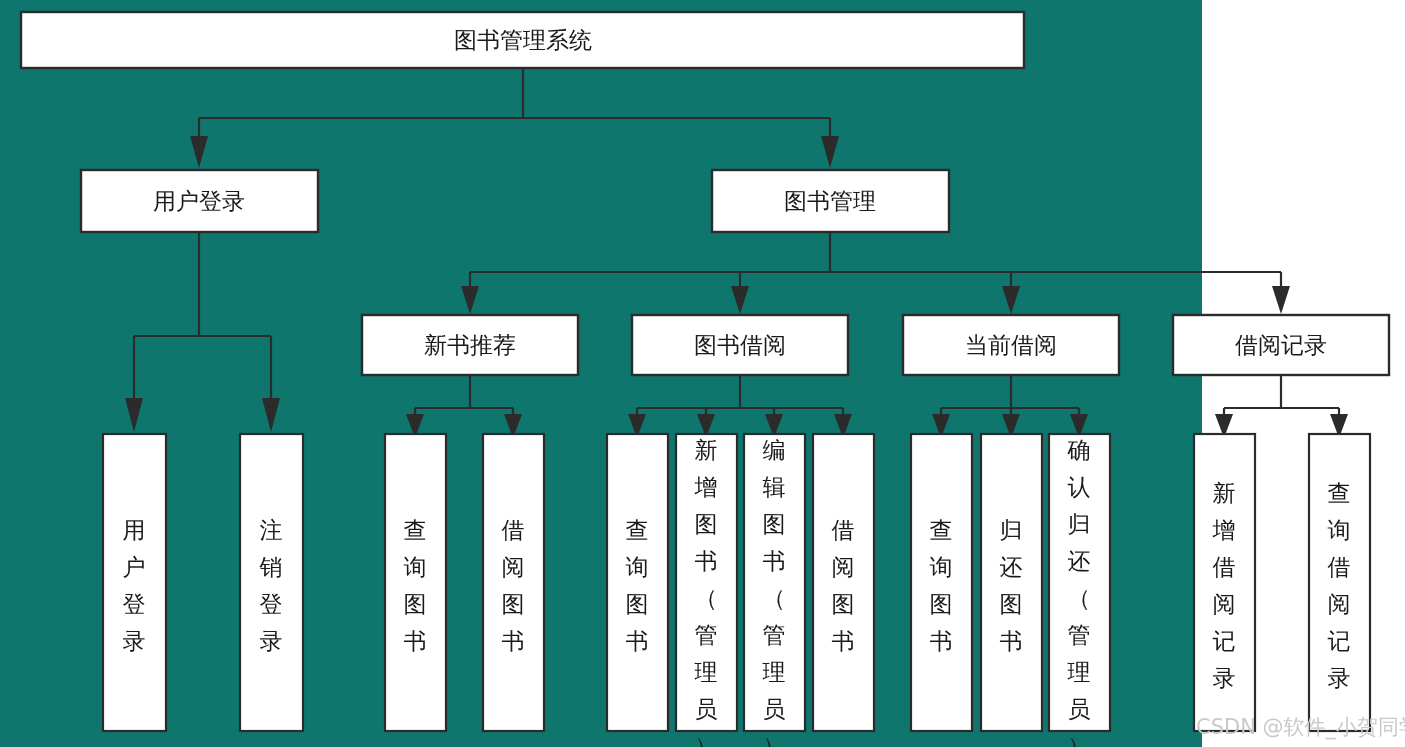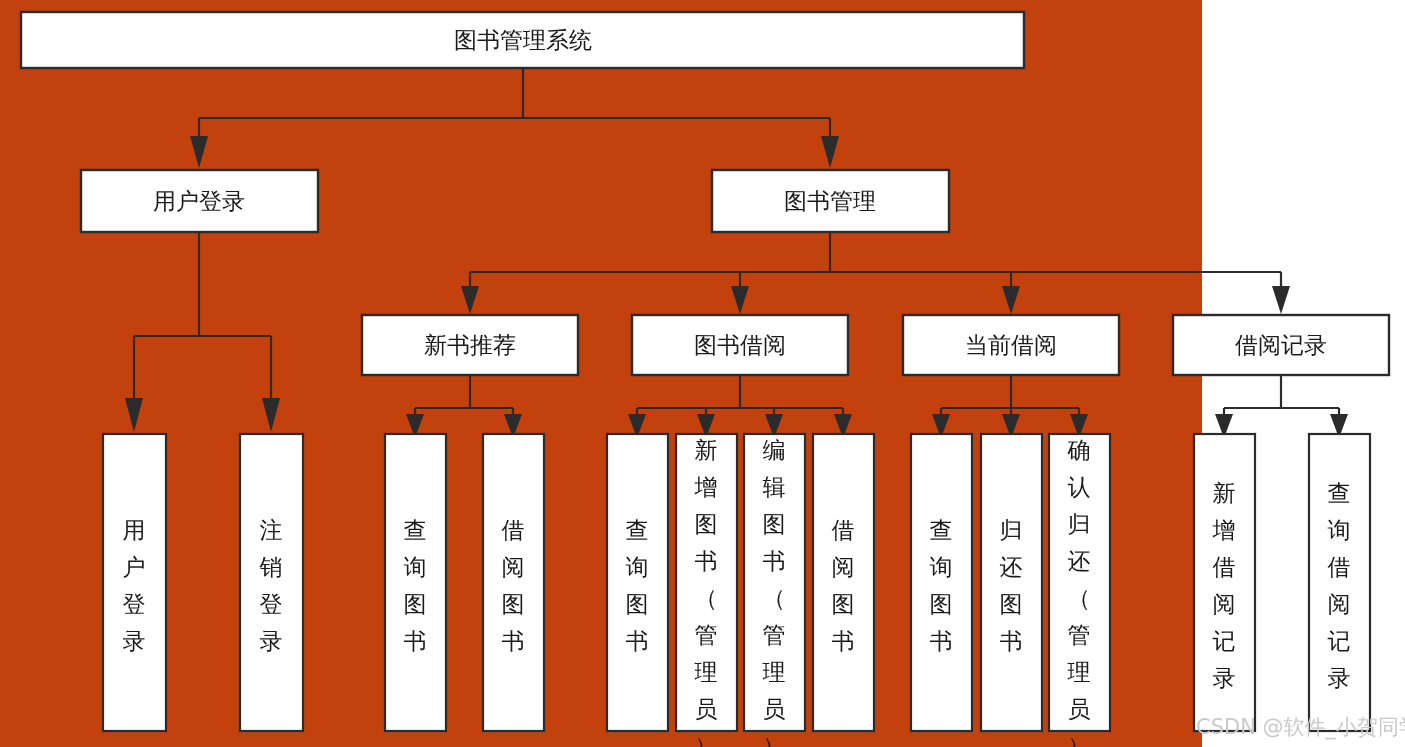--- a/index.html
+++ b/index.html
@@ -11,21 +11,21 @@
   body {
     width: 1405px;
     height: 747px;
     overflow: hidden;
     font-family: "DejaVu Sans", "Liberation Sans", sans-serif;
   }
   #diagram-root {
     position: relative;
     width: 1202px;
     height: 747px;
-    background: #c2410c;
+    background: #0f766e;
   }
   svg#chart-svg {
     position: absolute;
     left: 0;
     top: 0;
     width: 1405px;
     height: 747px;
     display: block;
   }
   .node-box {

